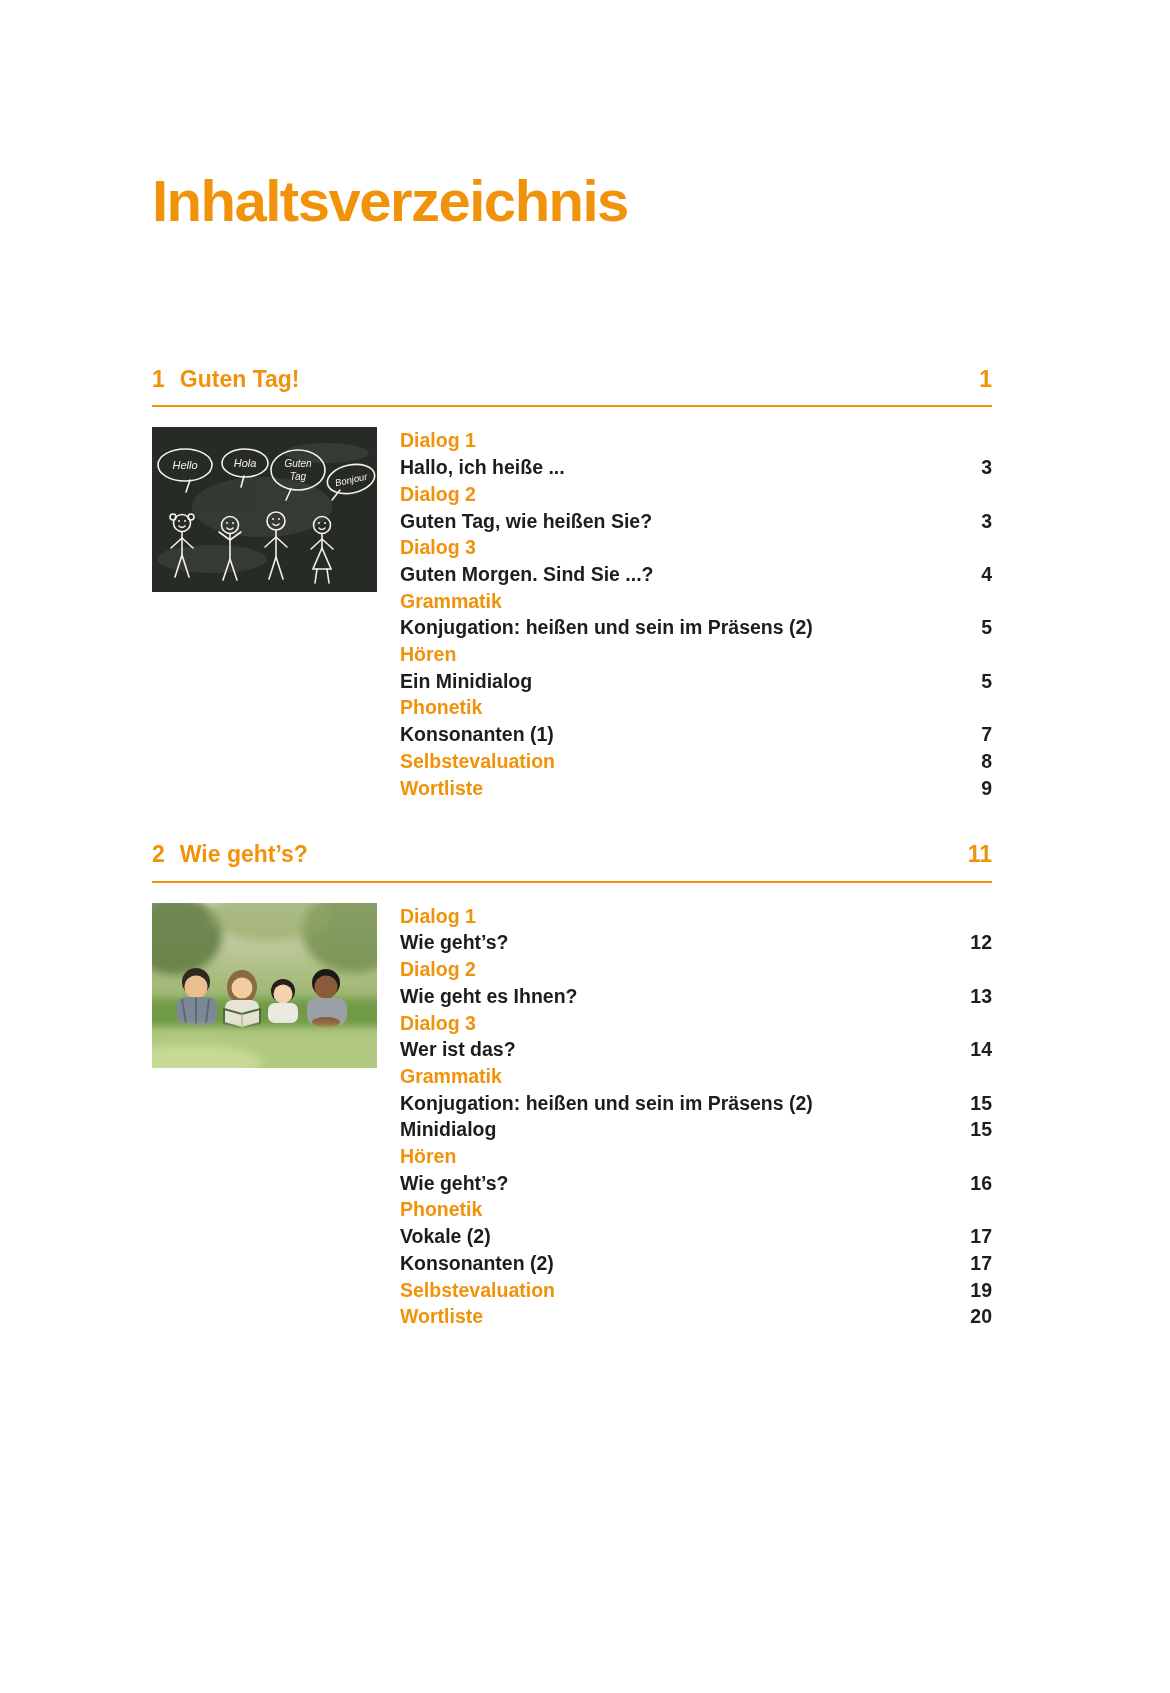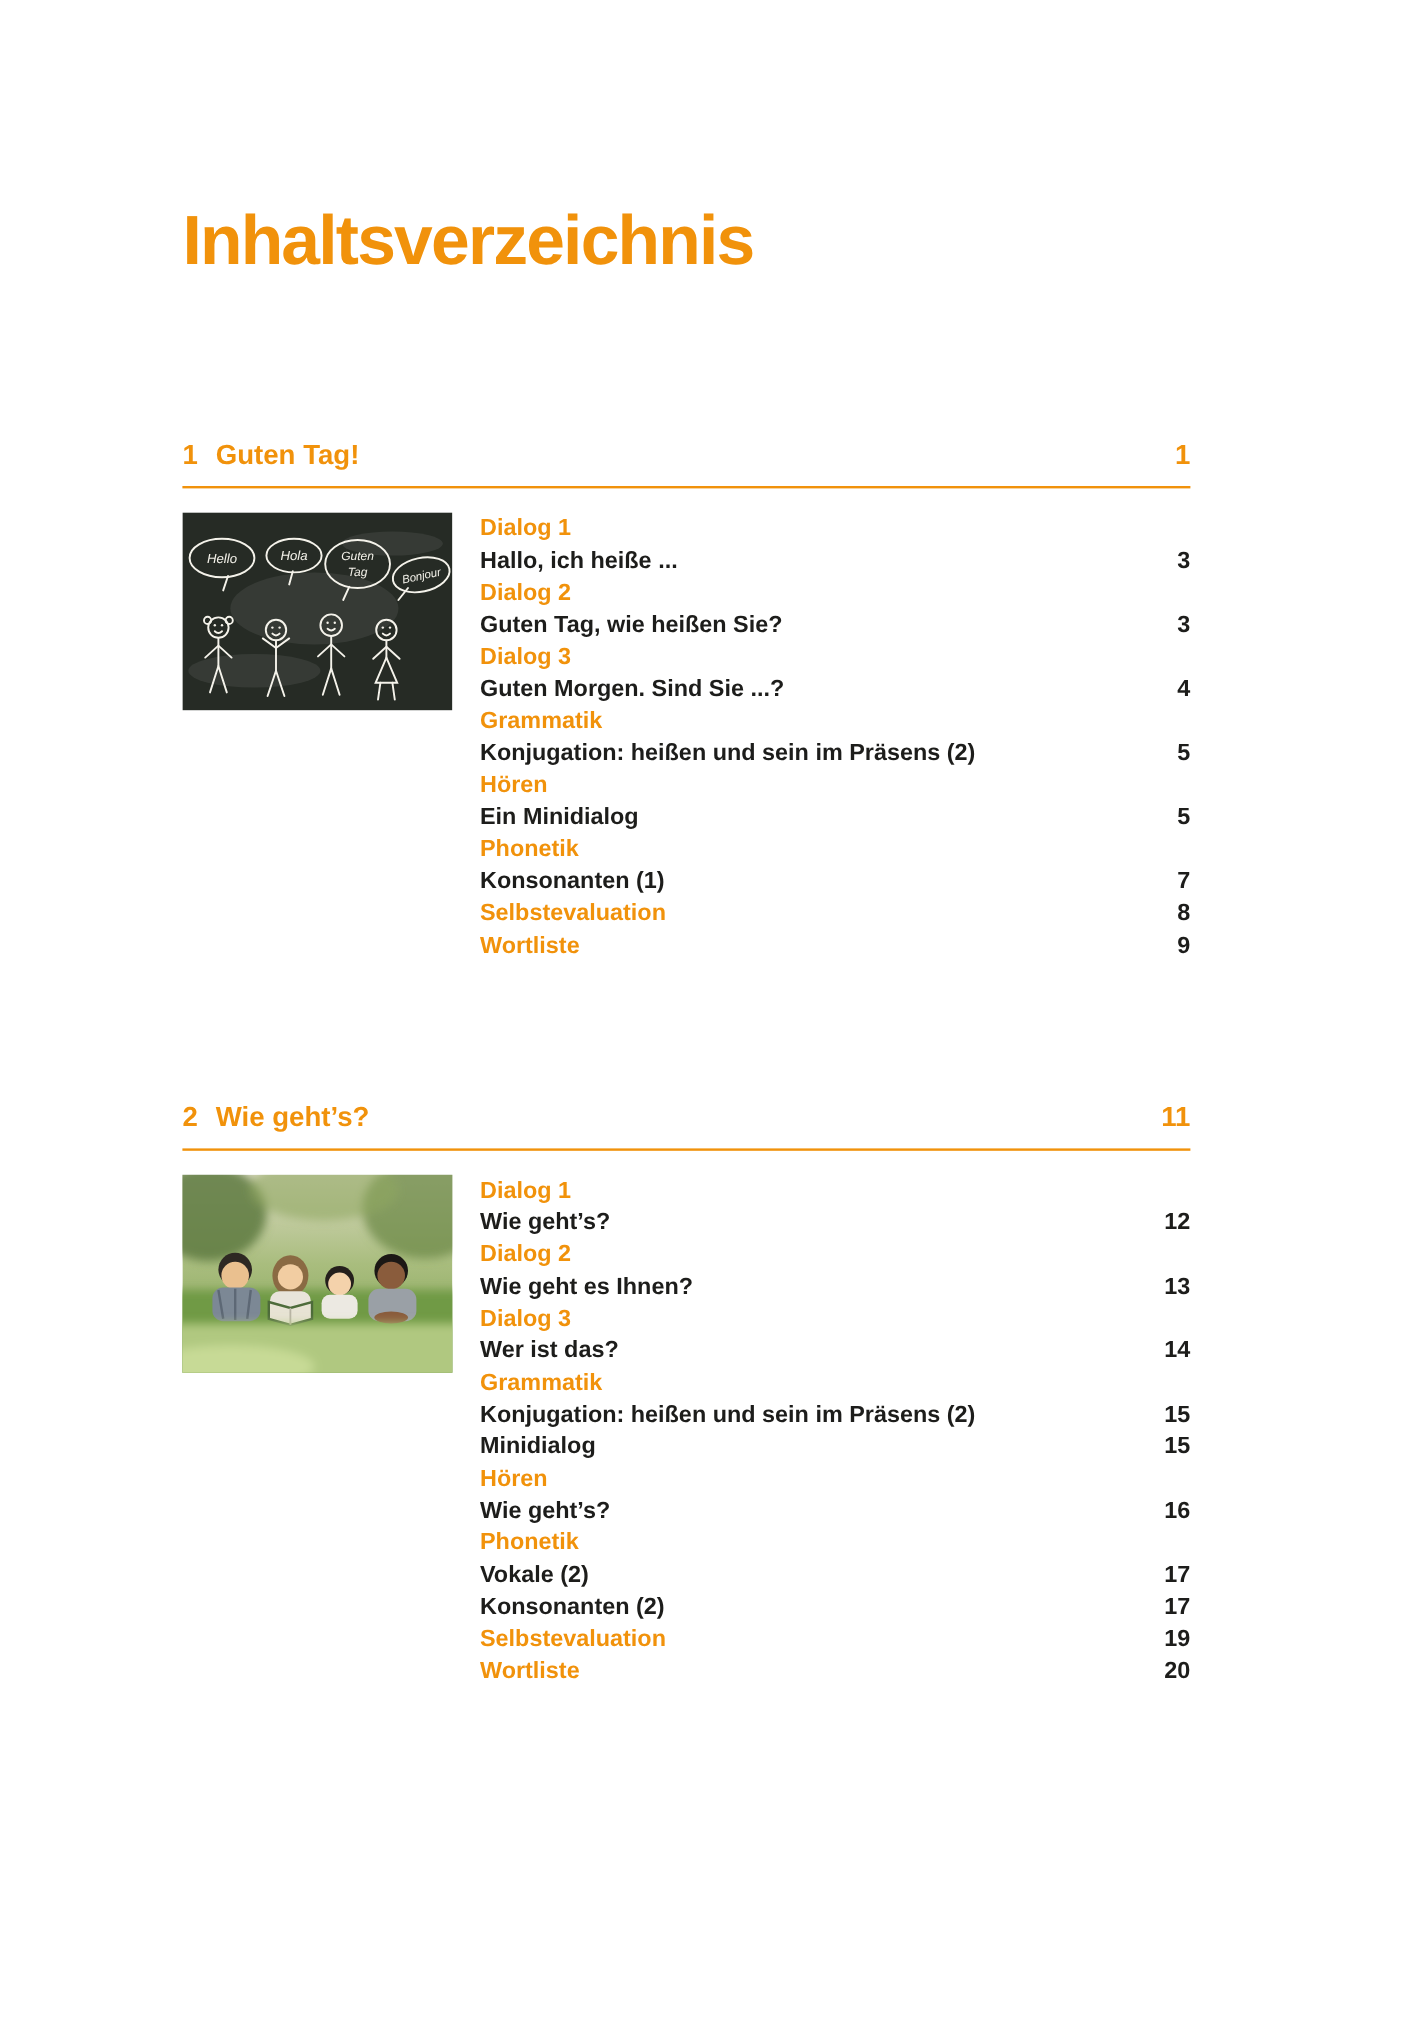--- a/index.html
+++ b/index.html
@@ -7,21 +7,21 @@
   html,body { margin:0; padding:0; background:#ffffff; }
   body { display:flex; justify-content:center; font-family:"Liberation Sans", sans-serif; }
   .page {
     position:relative; width:1170px; height:1436px; background:#ffffff; overflow:hidden;
   }
   .content { position:absolute; left:152px; top:0; width:840px; }
   .doc-title {
     margin:172px 0 0 0; font-size:58px; font-weight:bold; line-height:1;
     letter-spacing:-1.5px; color:var(--accent);
   }
-  .section { margin-top:116px; }
+  .section { margin-top:40px; }
   .sections .section:first-child { margin-top:136px; }
   .section-heading {
     display:flex; justify-content:space-between; align-items:center;
     color:var(--accent); font-weight:bold; font-size:23px; line-height:1.15;
     border-bottom:2px solid var(--accent); padding-bottom:13px;
   }
   .sec-num { margin-right:15px; }
   .section-body { display:flex; align-items:flex-start; margin-top:20px; }
   .section-image { flex:none; width:225px; }
   .section-image svg { display:block; width:225px; height:165px; }

